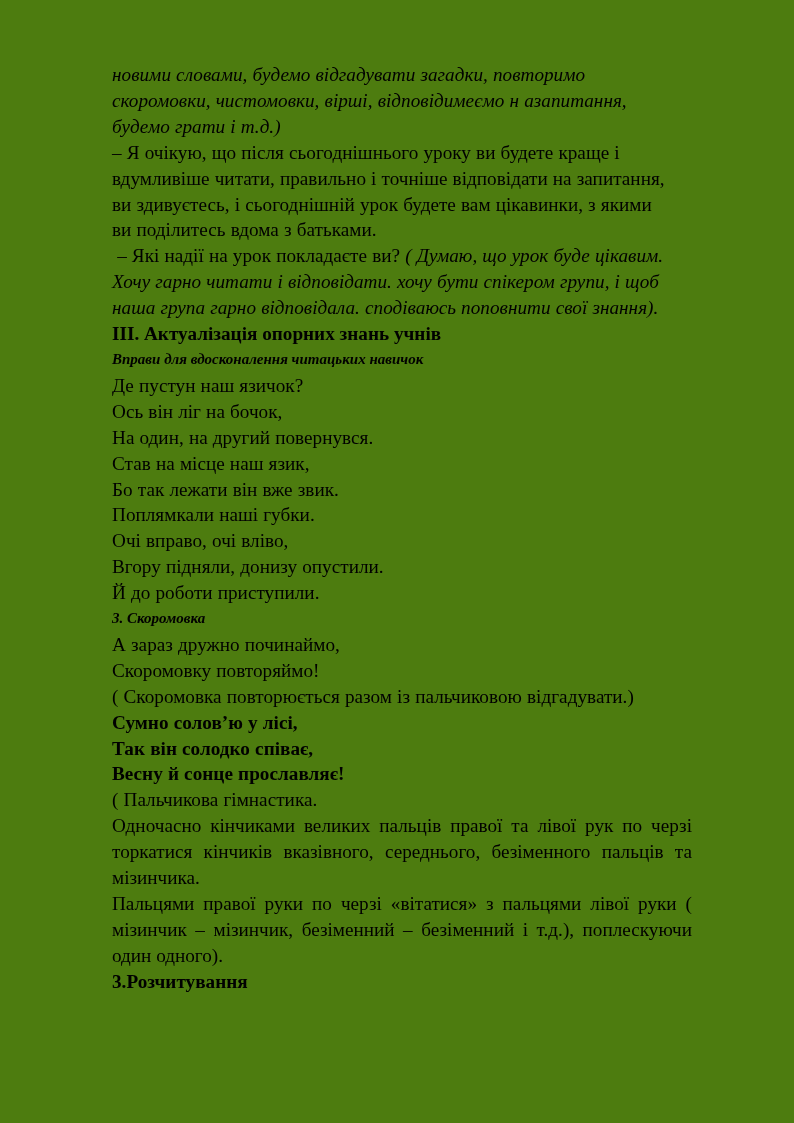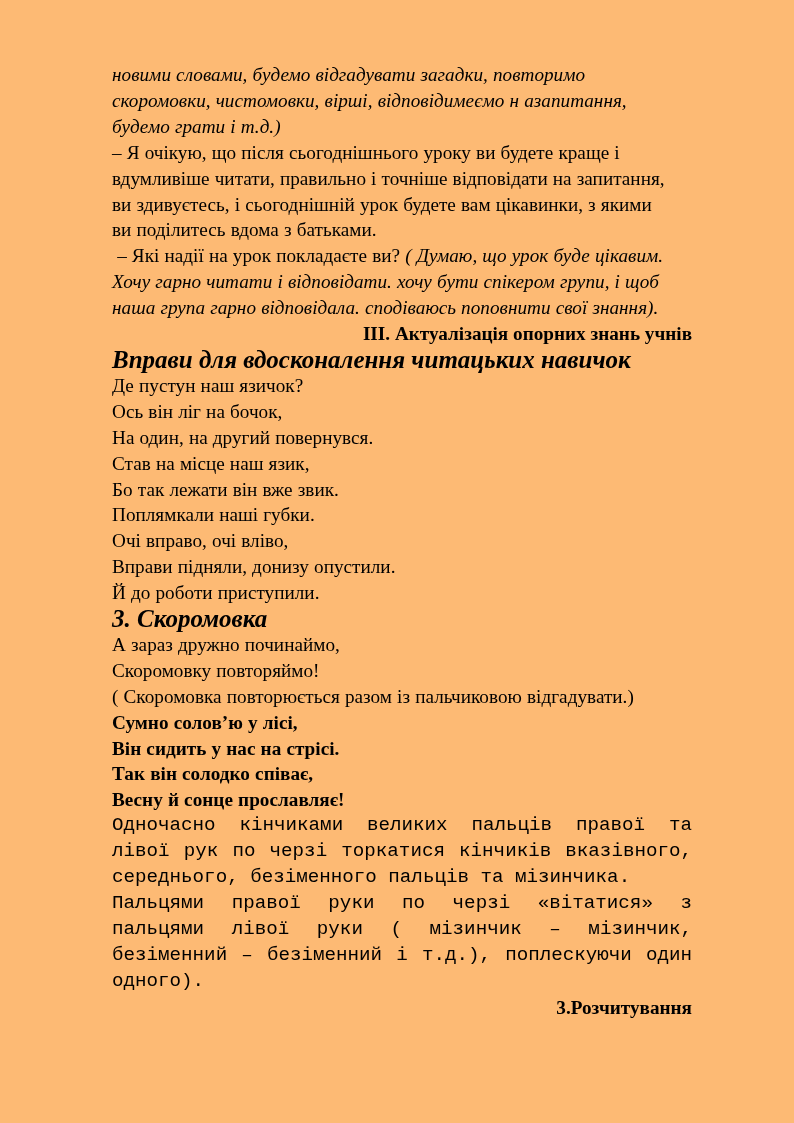--- a/index.html
+++ b/index.html
@@ -10,21 +10,21 @@
   }
   body {
     font-family: "Liberation Serif", "DejaVu Serif", serif;
     color: #000000;
     -webkit-font-smoothing: antialiased;
   }
   .page {
     position: relative;
     width: 794px;
     height: 1123px;
-    background: #fdba74;
+    background: #4d7c0f;
     overflow: hidden;
     box-sizing: border-box;
   }
   .content {
     position: absolute;
     left: 112px;
     top: 62px;
     width: 580px;
   }
   
@@ -45,35 +45,33 @@
   .just {
     text-align: justify;
     text-align-last: left;
     font-size: 19.2px;
     line-height: 25.9px;
     white-space: normal;
   }
   .para {
     margin: 0;
     padding: 0;
-    font-family: Liberation Mono, monospace;
   }
   .blk {
     margin: 0;
   }
   .hdr-bd {
     font-weight: bold;
     font-size: 19.2px;
     line-height: 25.9px;
-    text-align: right;
   }
   .hdr-bdit {
     font-weight: bold;
     font-style: italic;
-    font-size: 25px;
+    font-size: 15px;
     line-height: 25.9px;
   }
 </style>
 </head>
 <body>
 
 <div class="page">
   <div class="content">
 
     <div class="blk">
@@ -100,39 +98,39 @@
     <div class="hdr-bdit">Вправи для вдосконалення читацьких навичок</div>
 
     <div class="blk">
       <div class="ln">Де пустун наш язичок?</div>
       <div class="ln">Ось він ліг на бочок,</div>
       <div class="ln">На один, на другий повернувся.</div>
       <div class="ln">Став на місце наш язик,</div>
       <div class="ln">Бо так лежати він вже звик.</div>
       <div class="ln">Поплямкали наші губки.</div>
       <div class="ln">Очі вправо, очі вліво,</div>
-      <div class="ln">Вправи підняли, донизу опустили.</div>
+      <div class="ln">Вгору підняли, донизу опустили.</div>
       <div class="ln">Й до роботи приступили.</div>
     </div>
 
     <div class="hdr-bdit">3. Скоромовка</div>
 
     <div class="blk">
       <div class="ln">А зараз дружно починаймо,</div>
       <div class="ln">Скоромовку повторяймо!</div>
       <div class="ln">( Скоромовка повторюється разом із пальчиковою відгадувати.)</div>
     </div>
 
     <div class="blk">
       <div class="ln bd">Сумно солов’ю у лісі,</div>
-      <div class="ln bd">Він сидить у нас на стрісі.</div>
       <div class="ln bd">Так він солодко співає,</div>
       <div class="ln bd">Весну й сонце прославляє!</div>
     </div>
 
+    <div class="ln">( Пальчикова гімнастика.</div>
 
     <p class="just para">Одночасно кінчиками великих пальців правої та лівої рук по черзі торкатися кінчиків вказівного, середнього, безіменного пальців та мізинчика.</p>
 
     <p class="just para">Пальцями правої руки  по черзі «вітатися» з пальцями лівої руки ( мізинчик – мізинчик, безіменний – безіменний і т.д.), поплескуючи один одного).</p>
 
     <div class="hdr-bd">3.Розчитування</div>
 
   </div>
 </div>
 

